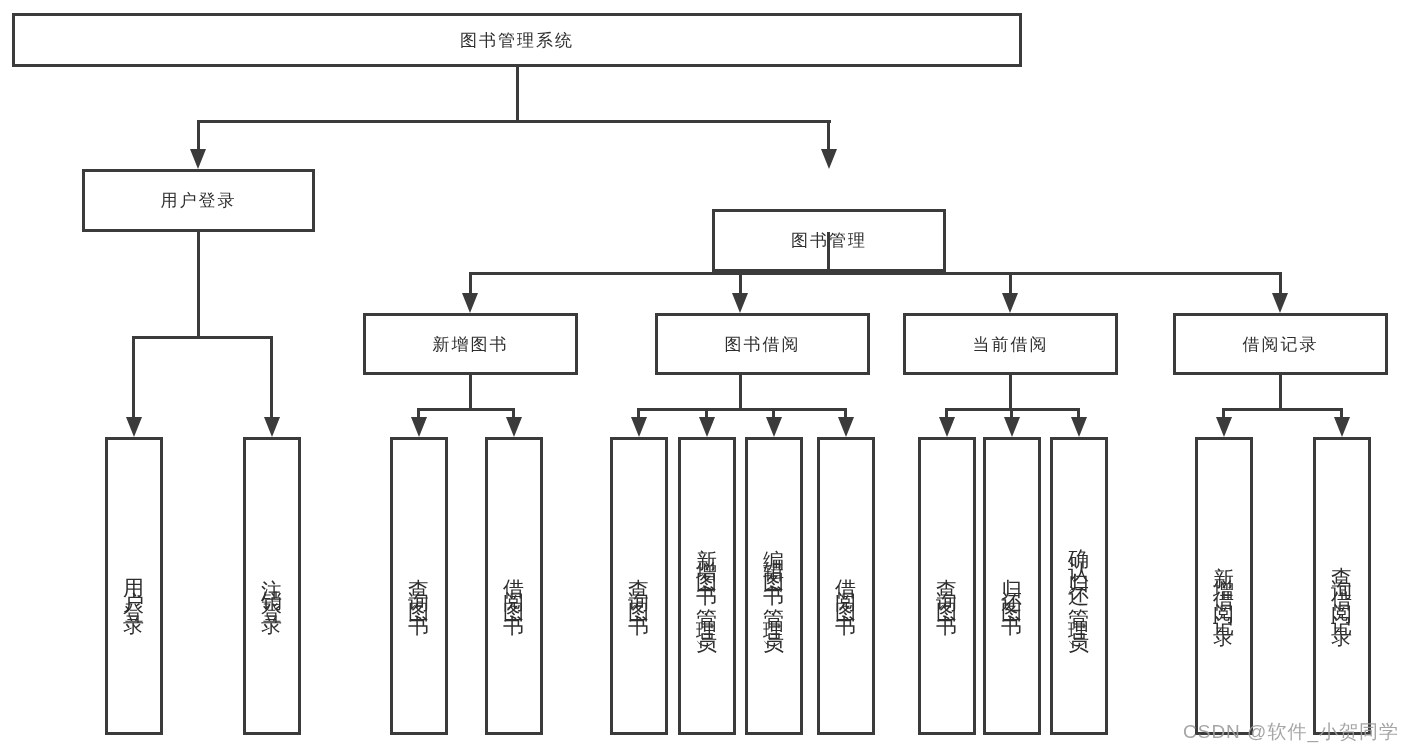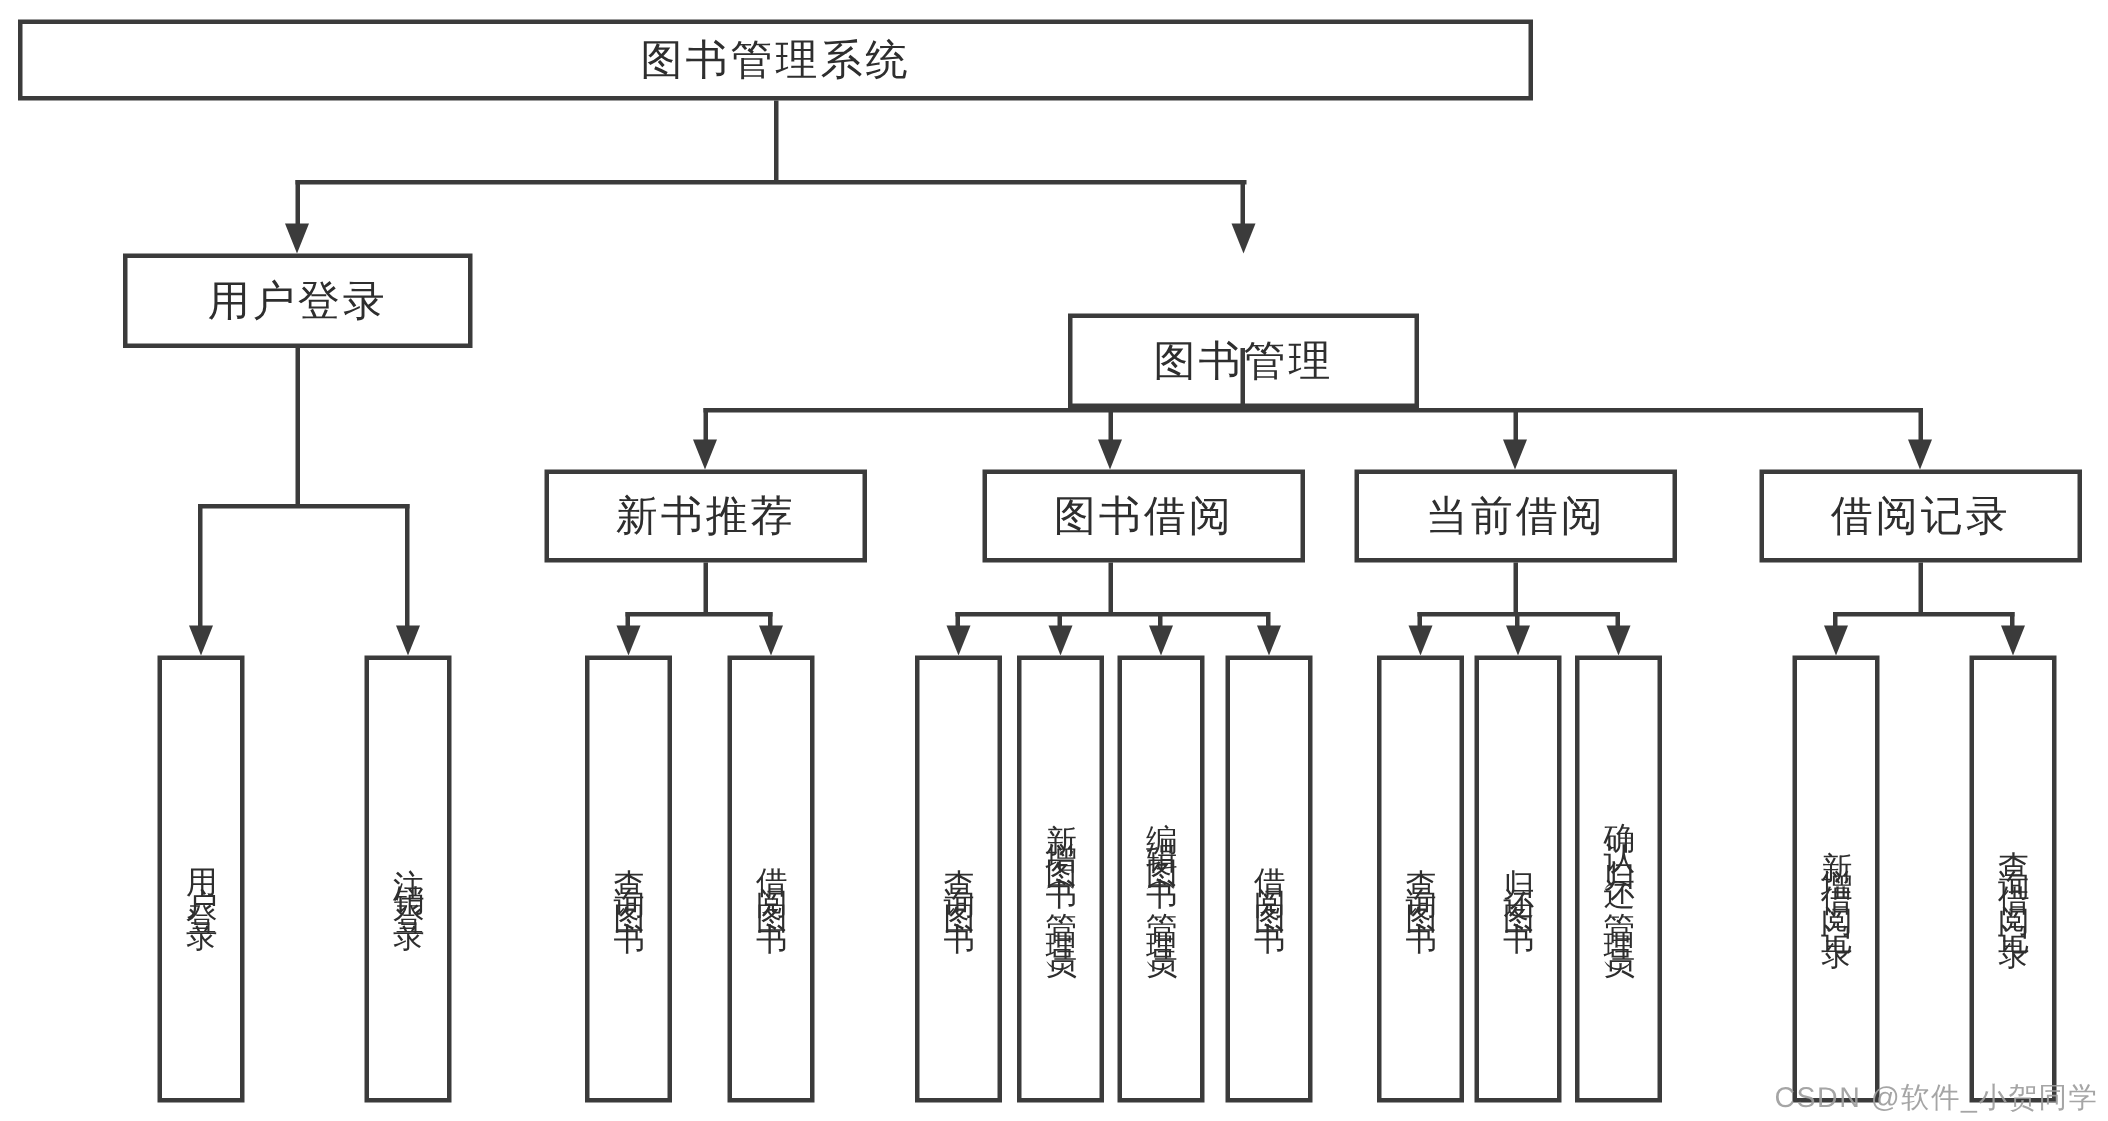--- a/index.html
+++ b/index.html
@@ -16,21 +16,21 @@
     background:var(--bg);
     overflow:hidden;
   }
   .box{
     position:absolute;
     box-sizing:border-box;
     border:3px solid var(--line);
     background:#fff;
     color:var(--text);
     display:flex;align-items:center;justify-content:center;
-    font-size:28px;
+    font-size:17px;
     line-height:1;
     letter-spacing:2px;
     white-space:nowrap;
   }
   .leaf{
     writing-mode:vertical-rl;
     text-orientation:mixed;
     letter-spacing:12px;
     white-space:normal;
     font-size:21px;
@@ -82,21 +82,21 @@
   <div class="hl" style="left:469px;top:272px;width:812px;"></div>
   <div class="vl" style="left:469px;top:272px;height:22px;"></div>
   <div class="arw" style="left:462px;top:293px;"></div>
   <div class="vl" style="left:739px;top:272px;height:22px;"></div>
   <div class="arw" style="left:732px;top:293px;"></div>
   <div class="vl" style="left:1009px;top:272px;height:22px;"></div>
   <div class="arw" style="left:1002px;top:293px;"></div>
   <div class="vl" style="left:1279px;top:272px;height:22px;"></div>
   <div class="arw" style="left:1272px;top:293px;"></div>
 
-  <div class="box" style="left:363px;top:313px;width:215px;height:62px;">新书推荐</div>
+  <div class="box" style="left:363px;top:313px;width:215px;height:62px;">新增图书</div>
   <div class="box" style="left:655px;top:313px;width:215px;height:62px;">图书借阅</div>
   <div class="box" style="left:903px;top:313px;width:215px;height:62px;">当前借阅</div>
   <div class="box" style="left:1173px;top:313px;width:215px;height:62px;">借阅记录</div>
 
   <div class="vl" style="left:469px;top:375px;height:33px;"></div>
   <div class="hl" style="left:417px;top:408px;width:98px;"></div>
   <div class="vl" style="left:417px;top:408px;height:10px;"></div>
   <div class="arw" style="left:411px;top:417px;"></div>
   <div class="vl" style="left:512px;top:408px;height:10px;"></div>
   <div class="arw" style="left:506px;top:417px;"></div>

